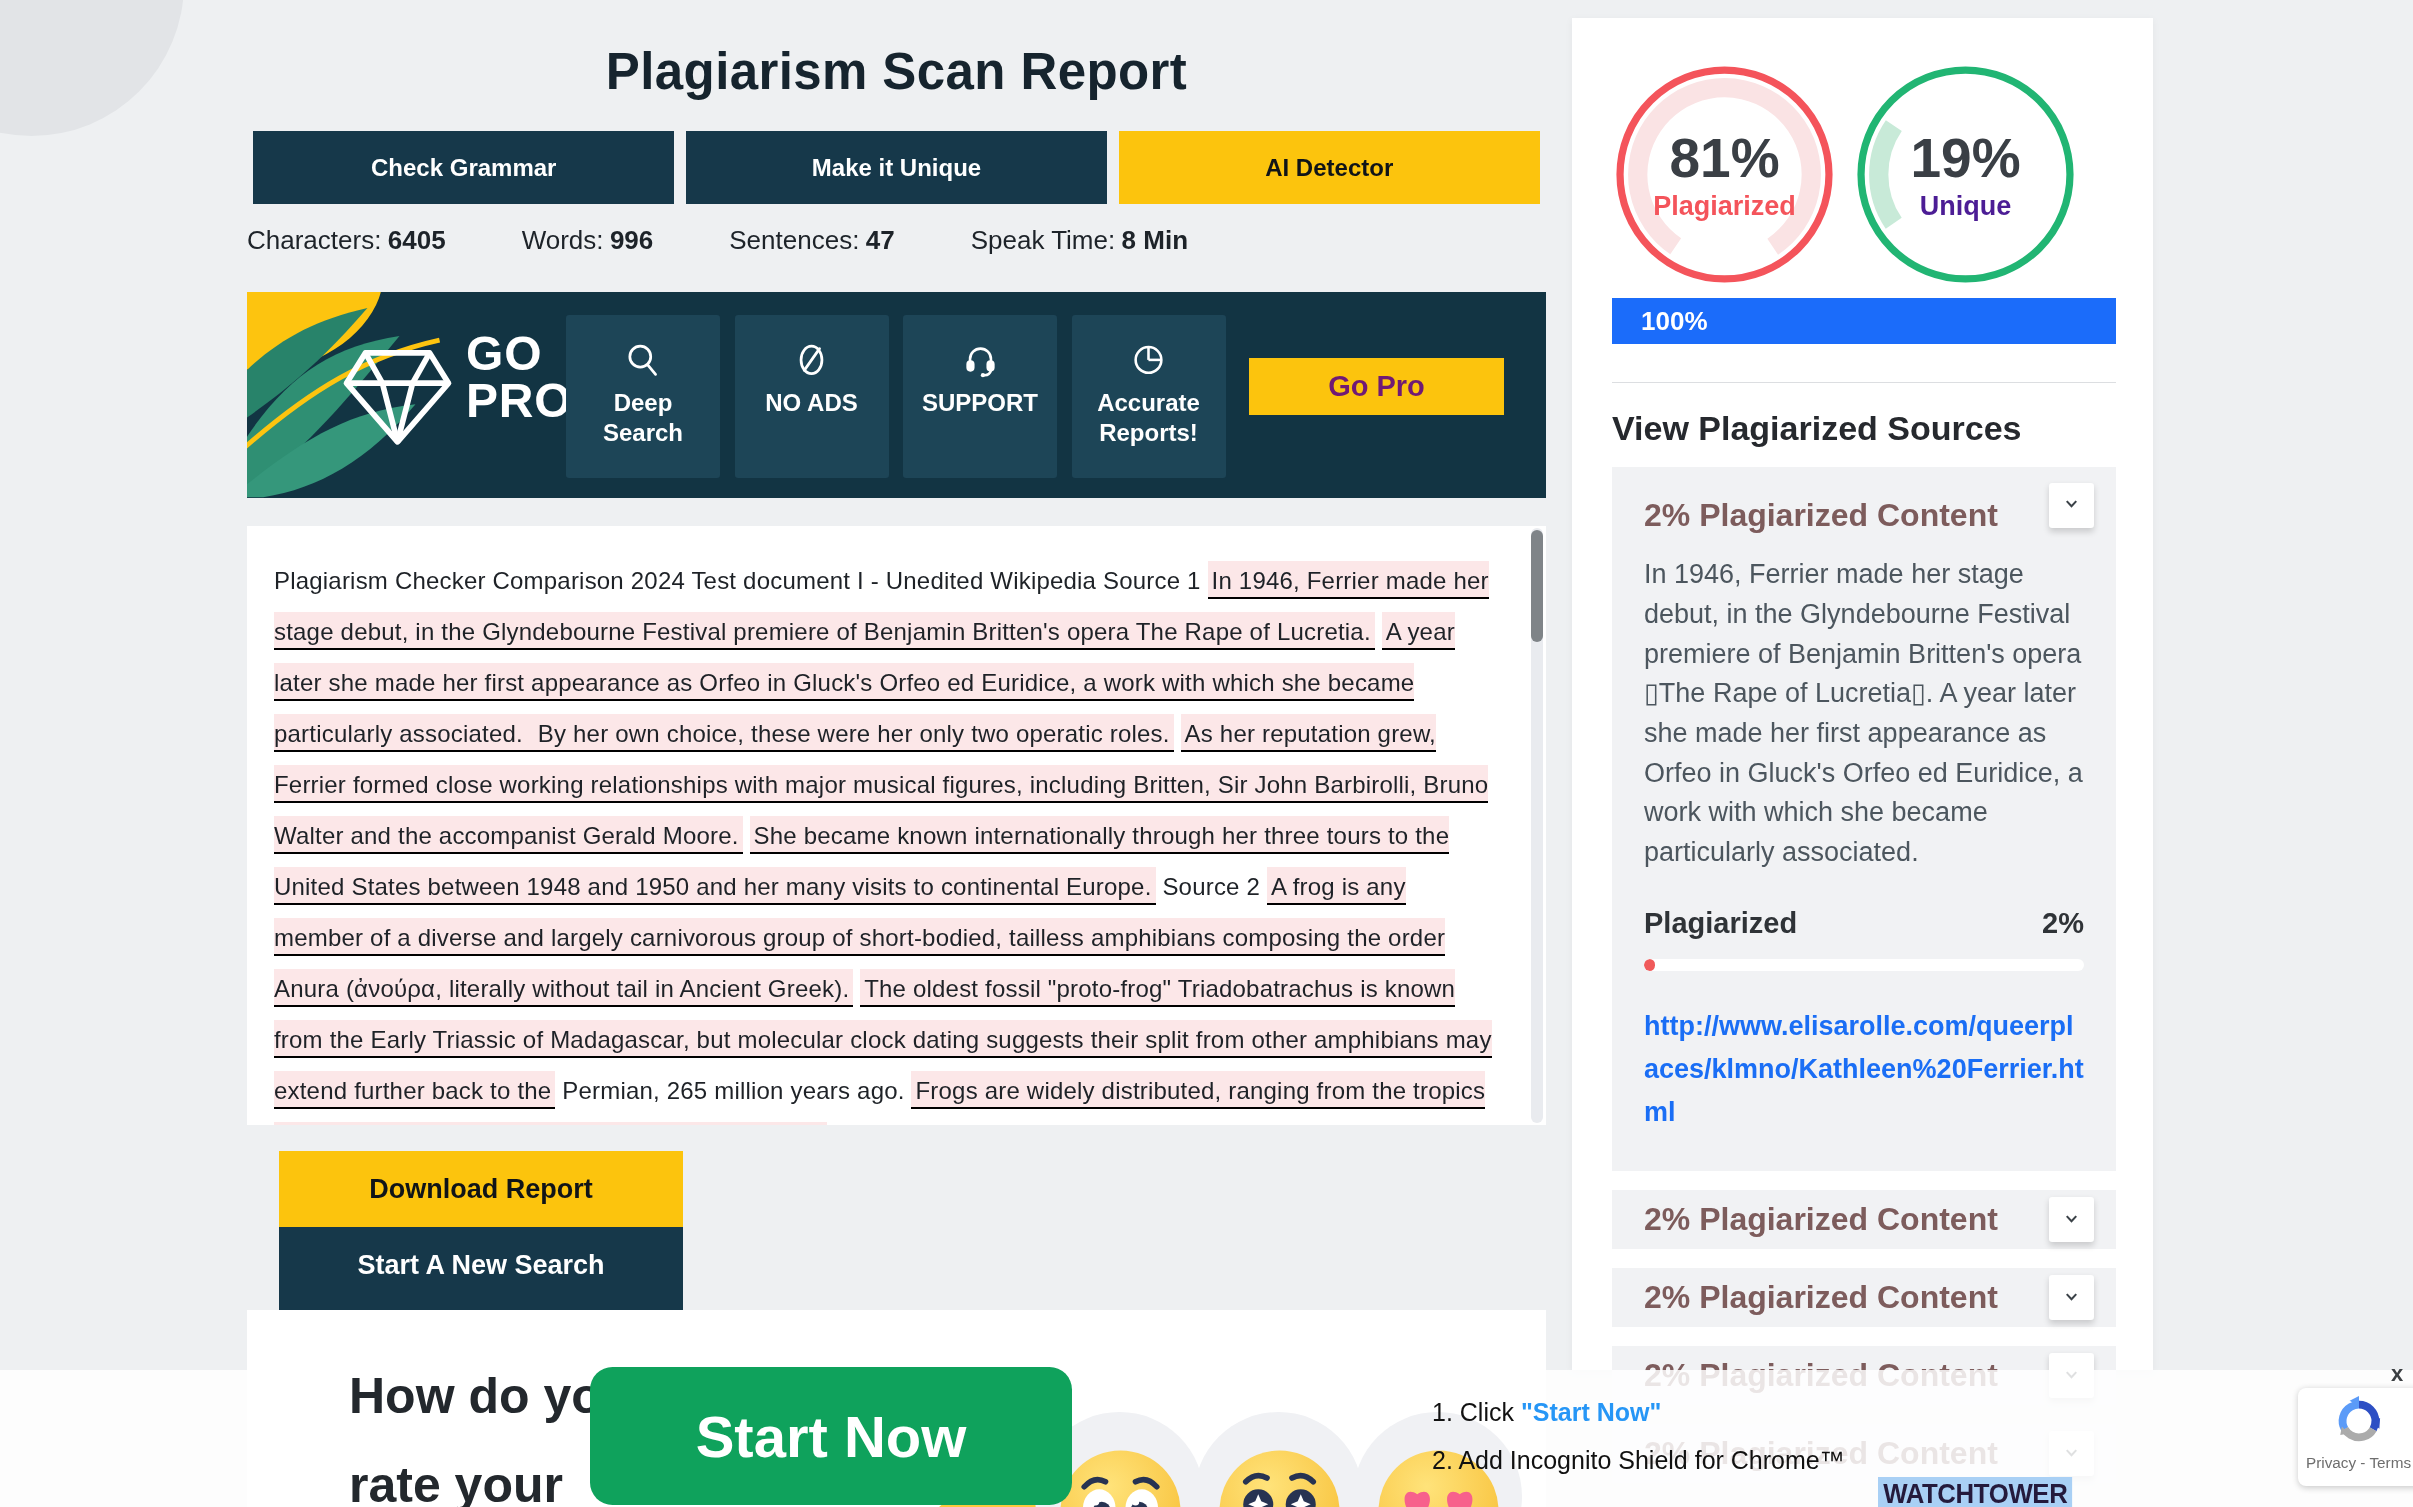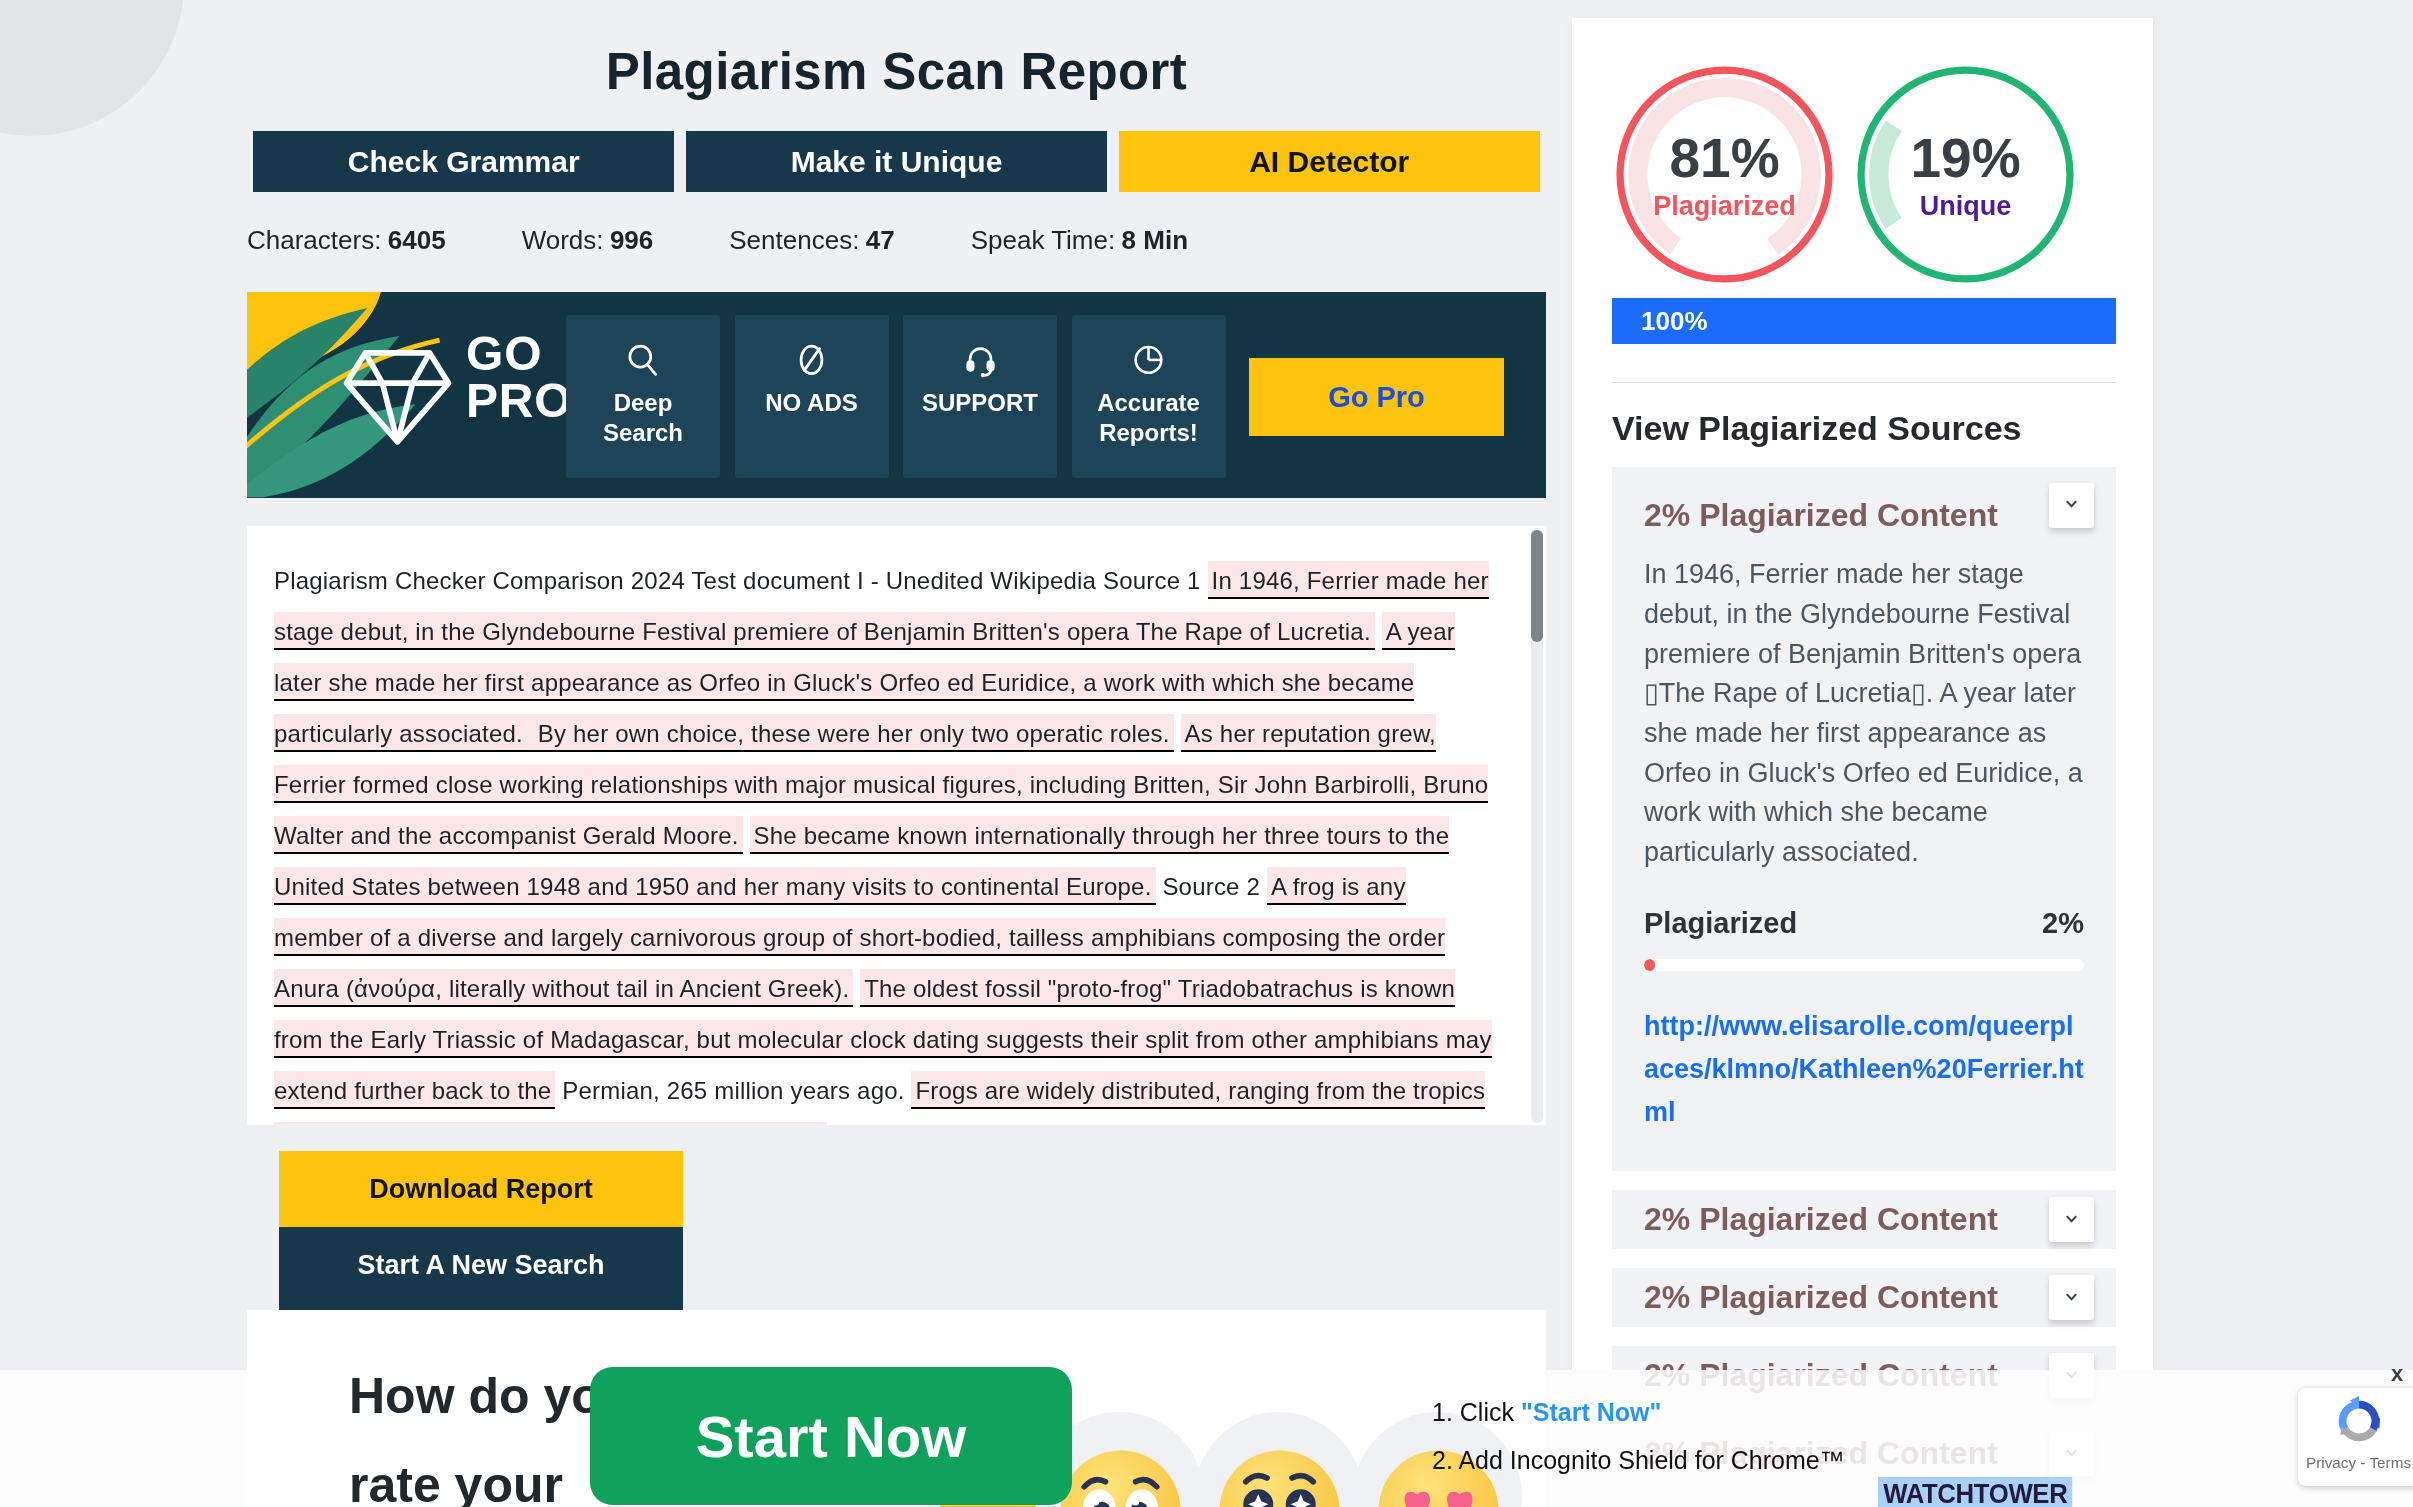--- a/index.html
+++ b/index.html
@@ -14,45 +14,45 @@
   .corner-deco { position:absolute; left:-121px; top:-169px; width:305px; height:305px;
     border-radius:50%; background:#e2e4e7; }
 
   
   .main-col { position:absolute; left:247px; top:0; width:1299px; height:1507px; }
 
   .page-title { position:absolute; top:42px; left:0; width:100%; text-align:center;
     font-size:51px; font-weight:800; color:#16242e; letter-spacing:0.4px; }
 
   .toolbar { position:absolute; top:131px; left:6.4px; right:6.4px; display:flex; gap:12px; }
-  .toolbar .tb-btn { flex:1; height:61px; border:none; cursor:pointer;
-    font-family:inherit; font-size:30px; font-weight:700; }
+  .toolbar .tb-btn { flex:1; height:73px; border:none; cursor:pointer;
+    font-family:inherit; font-size:24px; font-weight:700; }
   .tb-dark { background:#16384a; color:#ffffff; }
   .tb-yellow { background:#fcc40d; color:#101418; }
 
   .stats-row { position:absolute; top:225px; left:0; display:flex; gap:76px; font-size:26px; color:#1d2329; }
   .stats-row .stat-label { font-weight:400; }
   .stats-row .stat-value { font-weight:700; margin-left:6.4px; }
 
   
   .promo { position:absolute; top:292px; left:0; width:1299px; height:206px;
     background:#123443; overflow:hidden; }
   .promo-deco { position:absolute; left:0; top:0; }
   .diamond-icon { position:absolute; left:90px; top:42px; }
   .promo-logo { position:absolute; left:219px; top:38px; color:#fff; font-weight:800;
     font-size:48px; line-height:.98; letter-spacing:0.8px; }
   .promo-tiles { position:absolute; left:319px; top:22.5px; display:flex; gap:14.5px; }
   .promo-tile { width:154px; height:163px; background:#1d4557; border-radius:3.2px;
     display:flex; flex-direction:column; align-items:center; padding-top:21px; }
   .tile-icon { height:51px; display:flex; align-items:center; justify-content:center; }
   .tile-label { margin-top:1px; color:#fff; font-weight:700; font-size:24px;
     text-align:center; line-height:1.25; padding:0 8px; }
-  .gopro-btn { position:absolute; left:1002px; top:66px; width:255px; height:78px;
+  .gopro-btn { position:absolute; left:1002px; top:66px; width:255px; height:57px;
     background:#fcc40d; border:none; cursor:pointer; font-family:inherit;
-    font-size:29px; font-weight:700; color:#1d4ed8; }
+    font-size:29px; font-weight:700; color:#701a75; }
 
   
   .doc-box { position:absolute; top:526px; left:0; width:1299px; height:599px;
     background:#ffffff; padding:29px 48px 0 27px; overflow:hidden; }
   .doc-text { font-size:24px; line-height:51px; color:#1e2227; letter-spacing:0.2px; }
   .doc-text .hl { background:#fce7e8; border-bottom:2.4px solid #000;
     padding:5.6px 4px 3.2px 4px; }
   .doc-scroll-track { position:absolute; right:3.2px; top:1.6px; bottom:1.6px; width:12px;
     background:#e9ebef; border-radius:6.4px; }
   .doc-scroll-thumb { position:absolute; right:3.2px; top:4px; width:12px; height:112px;

